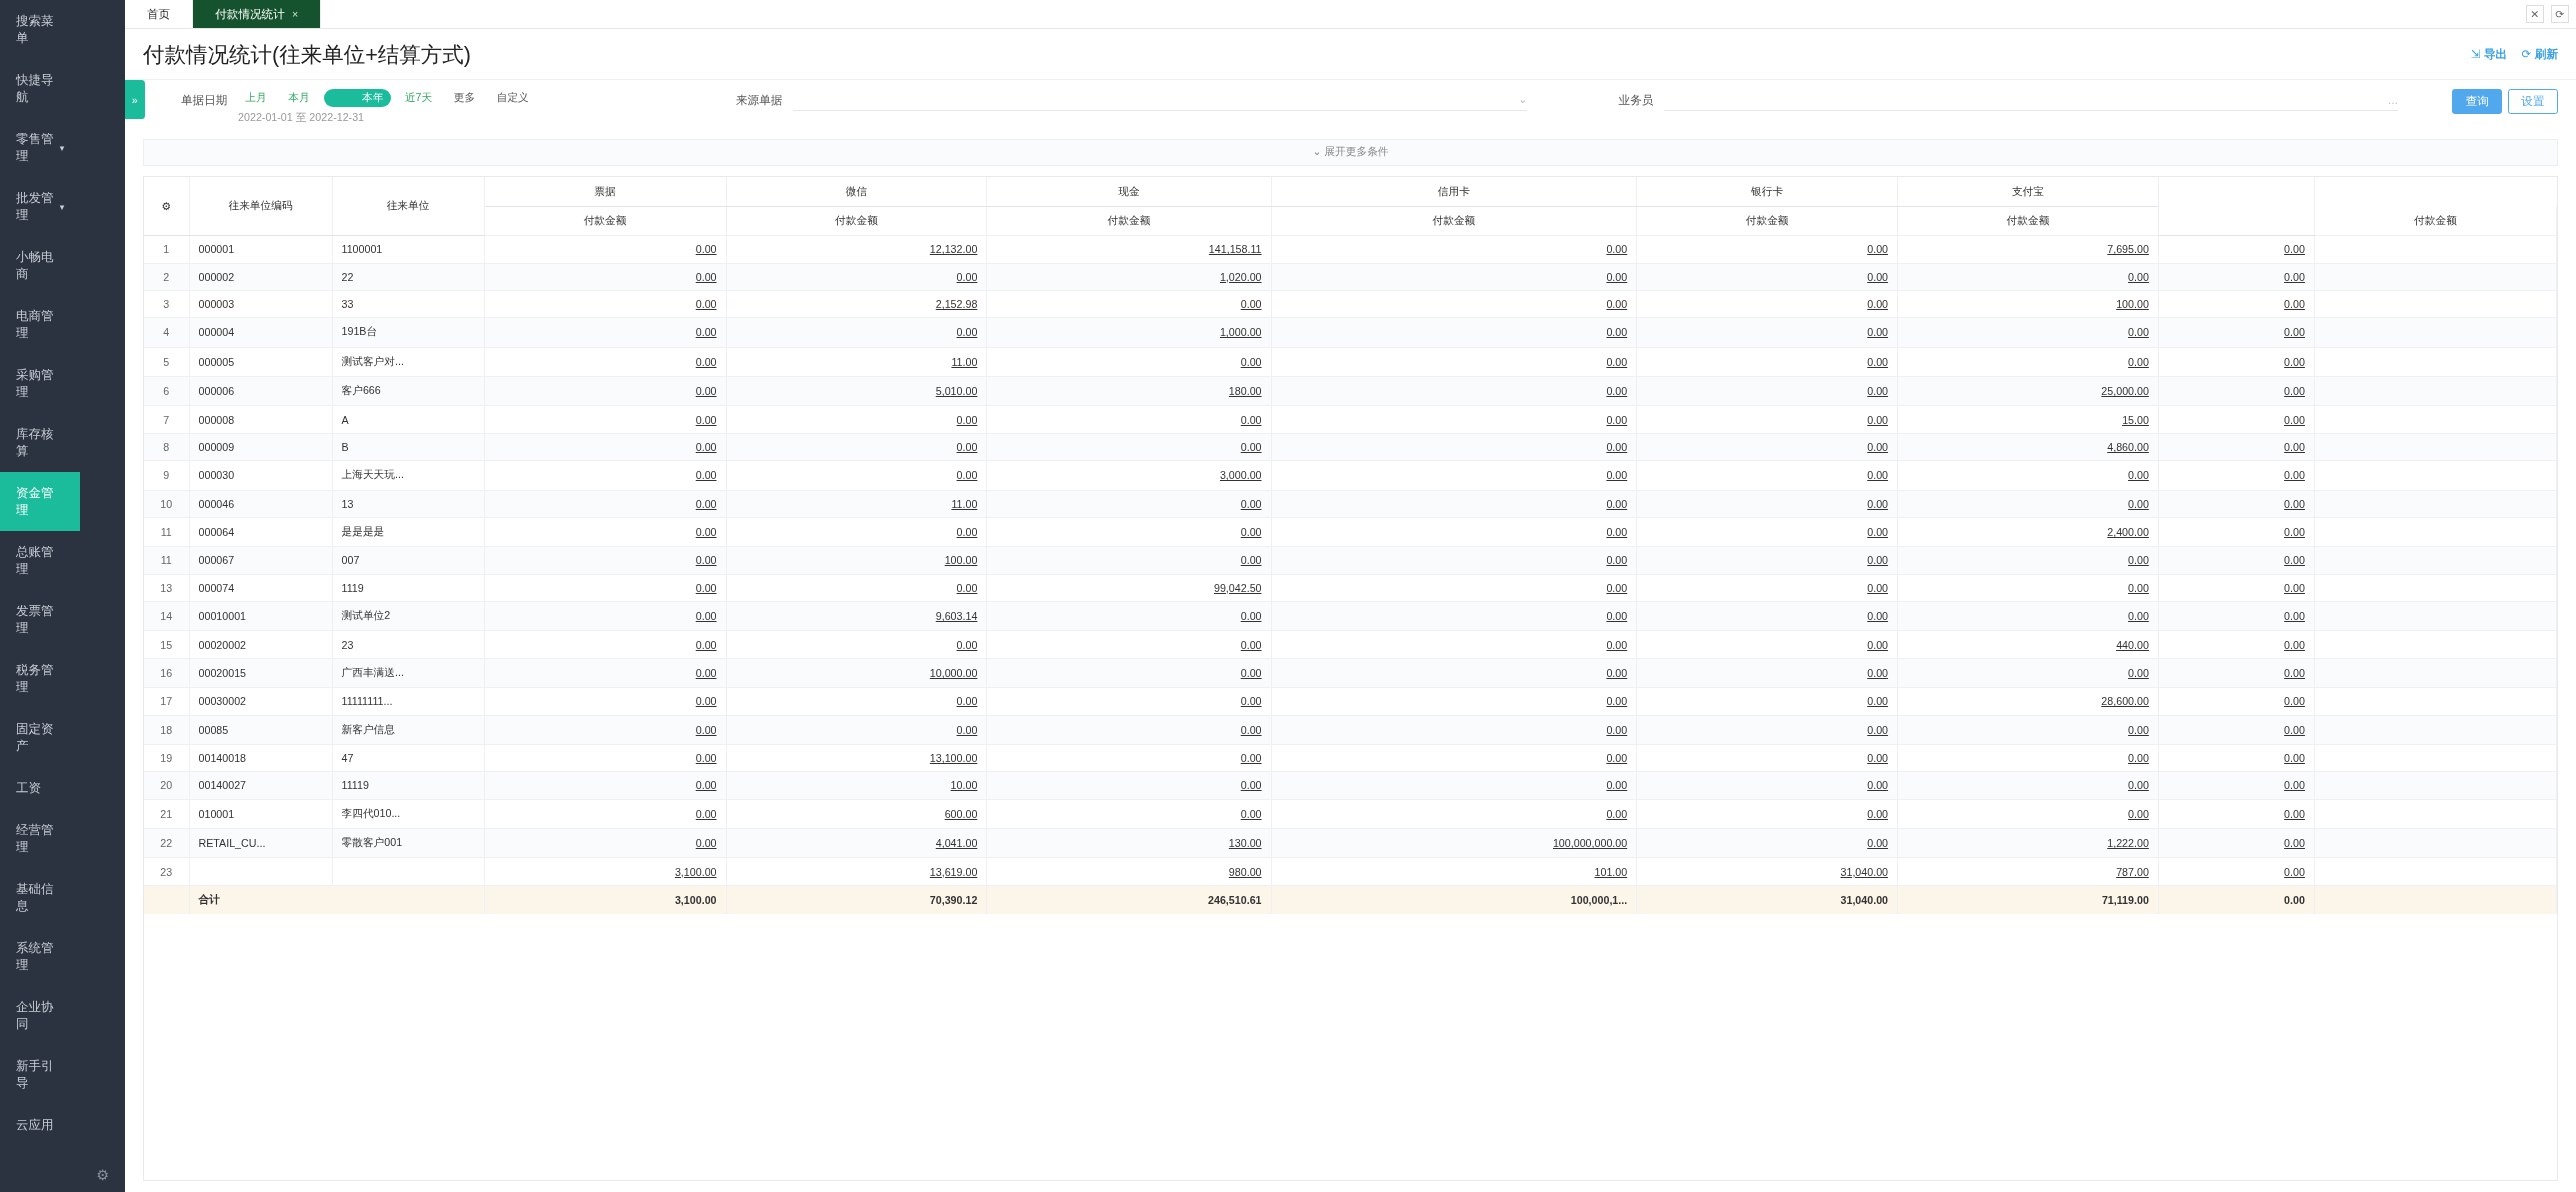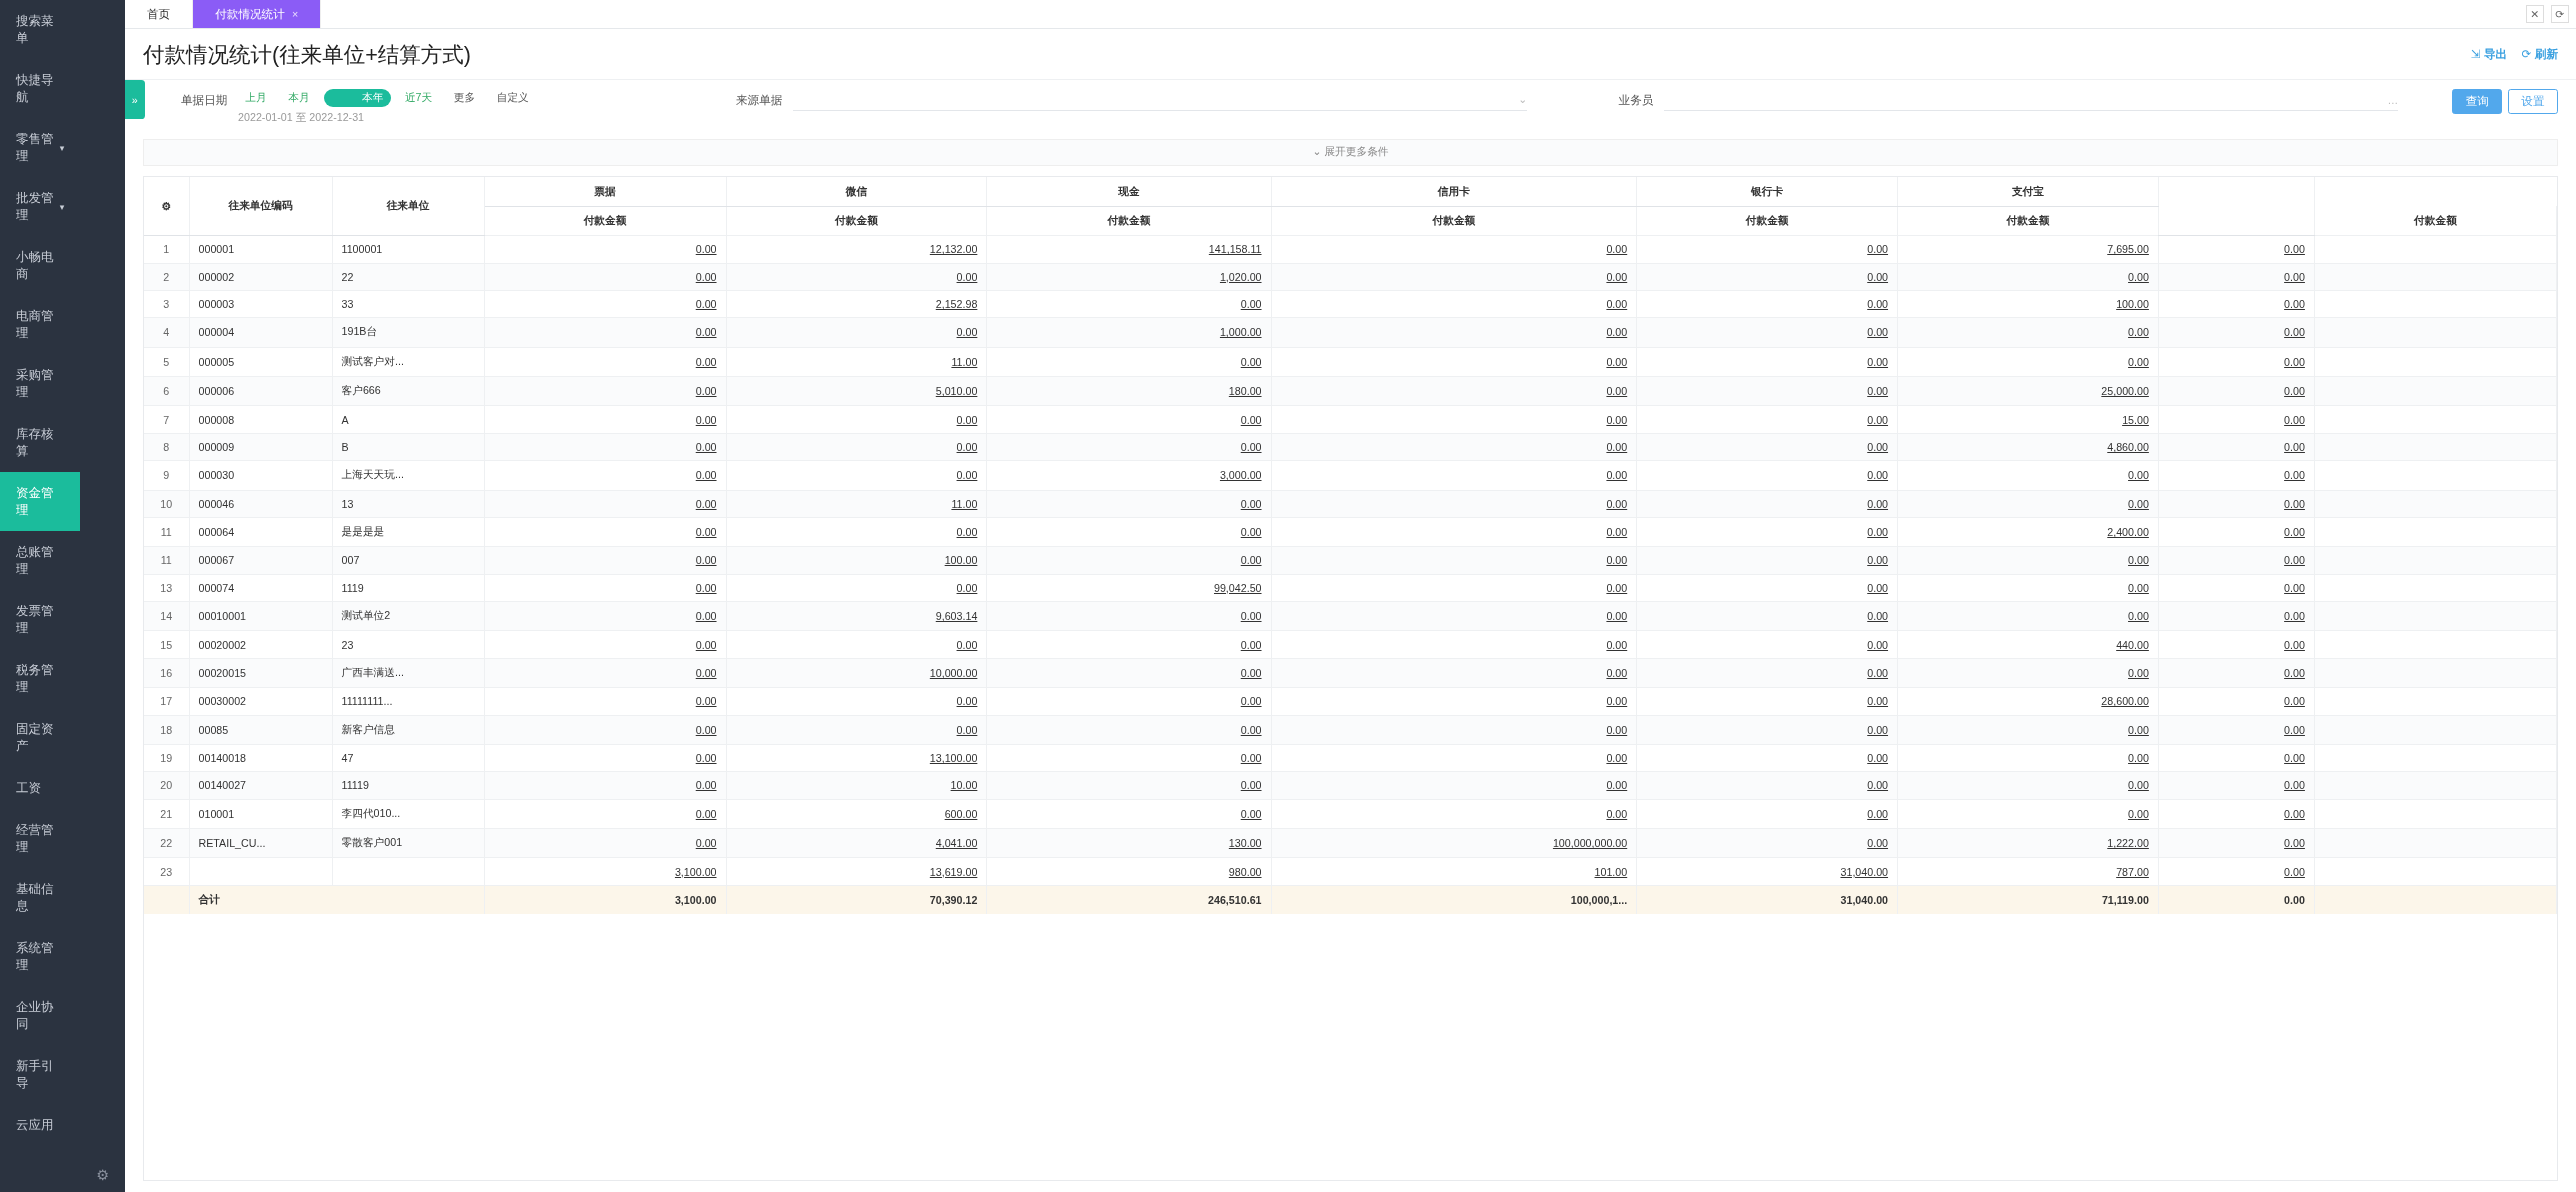--- a/index.html
+++ b/index.html
@@ -11,21 +11,21 @@
 .side-item { padding: 12.5px 16px; font-size: 12.5px; cursor: pointer; display: flex; align-items: center; justify-content: space-between; }
 .side-item.active { background: #1bbc9c; color: #fff; }
 .side-footer { margin-top: auto; padding: 9px 16px; text-align: center; }
 .gear { font-size: 14.3px; color: #8a919e; }
 
 .main { flex: 1; display: flex; flex-direction: column; background: #fff; }
 
 
 .tabs { display: flex; height: 29px; border-bottom: 0.9px solid #e5e8eb; background: #fff; align-items: stretch; }
 .tab { padding: 0 22px; display: flex; align-items: center; gap: 7.2px; font-size: 11.6px; color: #333; border-right: 0.9px solid #eee; background: #fff; cursor: pointer; }
-.tab.active { background: #8b5cf6; color: #fff; align-items: center; }
+.tab.active { background: #14532d; color: #fff; align-items: center; }
 .tab .close { font-size: 10.7px; opacity: .8; }
 .tabs-right { margin-left: auto; display: flex; align-items: center; padding: 0 7.2px; gap: 7.2px; }
 .tabs-right .tbtn { border: 0.9px solid #ddd; width: 18px; height: 18px; display: flex; align-items: center; justify-content: center; color: #666; cursor: pointer; }
 
 
 .titlebar { padding: 10.7px 18px; display: flex; align-items: center; justify-content: space-between; background: #fff; border-bottom: 0.9px solid #eef0f2; }
 .titlebar h1 { font-size: 21.5px; font-weight: 400; color: #222; }
 .title-actions { display: flex; gap: 14.3px; color: #3aa0e0; font-size: 11.6px; }
 .title-actions span { cursor: pointer; display: flex; align-items: center; gap: 3.6px; }
 
@@ -45,21 +45,21 @@
 .btns { display: flex; gap: 5.4px; margin-left: auto; }
 .btn { padding: 3.6px 12.5px; border-radius: 2.7px; cursor: pointer; font-size: 11.6px; text-align: center; }
 .btn-primary { background: #52a8ec; color: #fff; border: 0.9px solid #52a8ec; }
 .btn-outline { background: #fff; color: #52a8ec; border: 0.9px solid #52a8ec; }
 .expand-bar { text-align: center; padding: 5.4px; color: #888; font-size: 10.7px; cursor: pointer; background: #fafbfc; border: 0.9px solid #eee; margin: 7.2px 18px 10.7px 18px; }
 
 
 .table-wrap { flex: 1; margin: 0 18px 10.7px 18px; border: 0.9px solid #e8eaed; overflow: auto; background: #fff; }
 table { border-collapse: collapse; width: 100%; }
 th, td { border-right: 0.9px solid #eef0f2; border-bottom: 0.9px solid #eef0f2; padding: 7.2px 9px; font-size: 10.7px; white-space: nowrap; }
-thead th { background: #fff; color: #333; font-weight: 700; text-align: center; position: sticky; top: 0; }
+thead th { background: #fff; color: #333; font-weight: 400; text-align: center; position: sticky; top: 0; }
 thead tr:first-child th { border-bottom: 0.9px solid #e0e3e7; }
 tbody tr:nth-child(even) { background: #fafbfc; }
 .col-idx { width: 45px; text-align: center; color: #666; }
 .col-code { width: 143px; }
 .col-unit { width: 152px; text-align: left; }
 .amt { text-align: right; text-decoration: underline; color: #333; cursor: pointer; }
 .amt-plain { text-align: right; color: #333; }
 .foot-row td { background: #fcf6ea; font-weight: 600; border-bottom: none; }
 .foot-row .amt, .foot-row .amt-plain { text-decoration: none; }
 .gear-th { width: 36px; text-align: center; }

